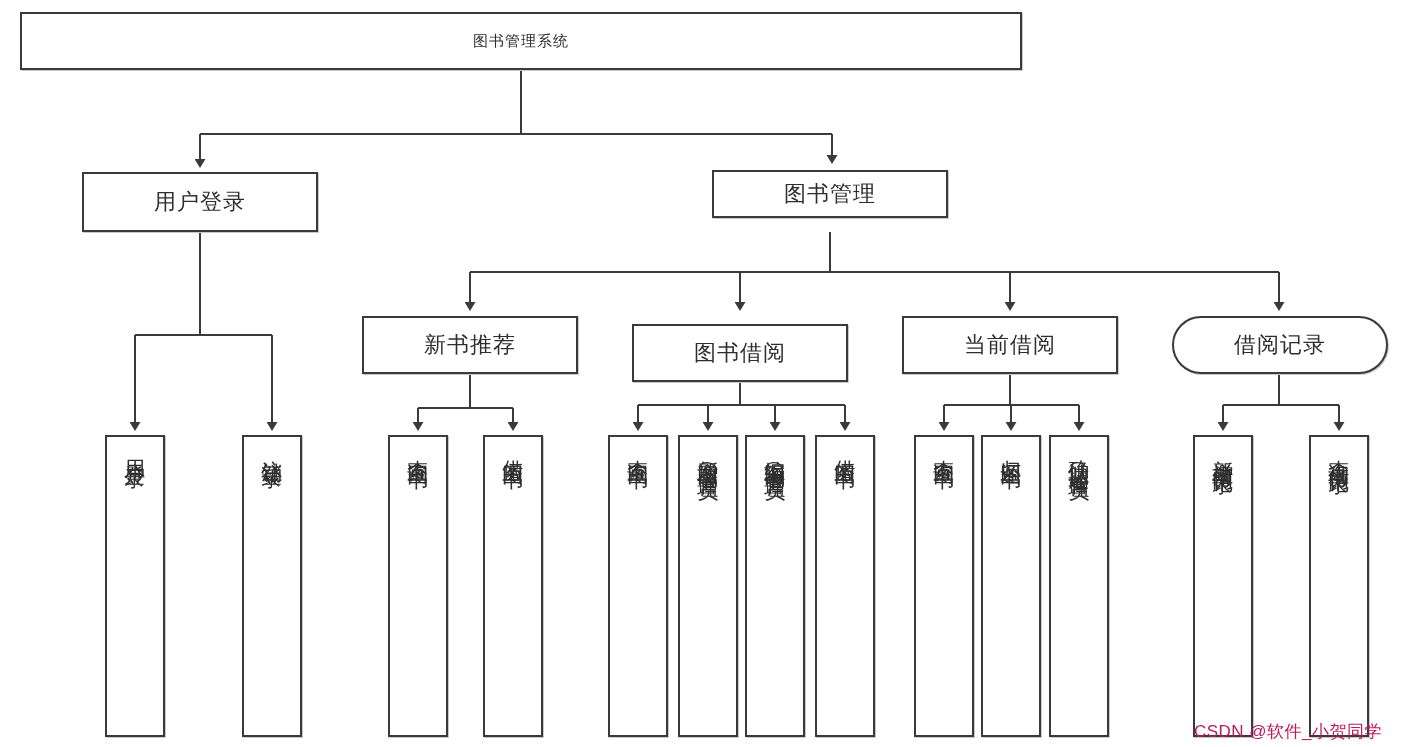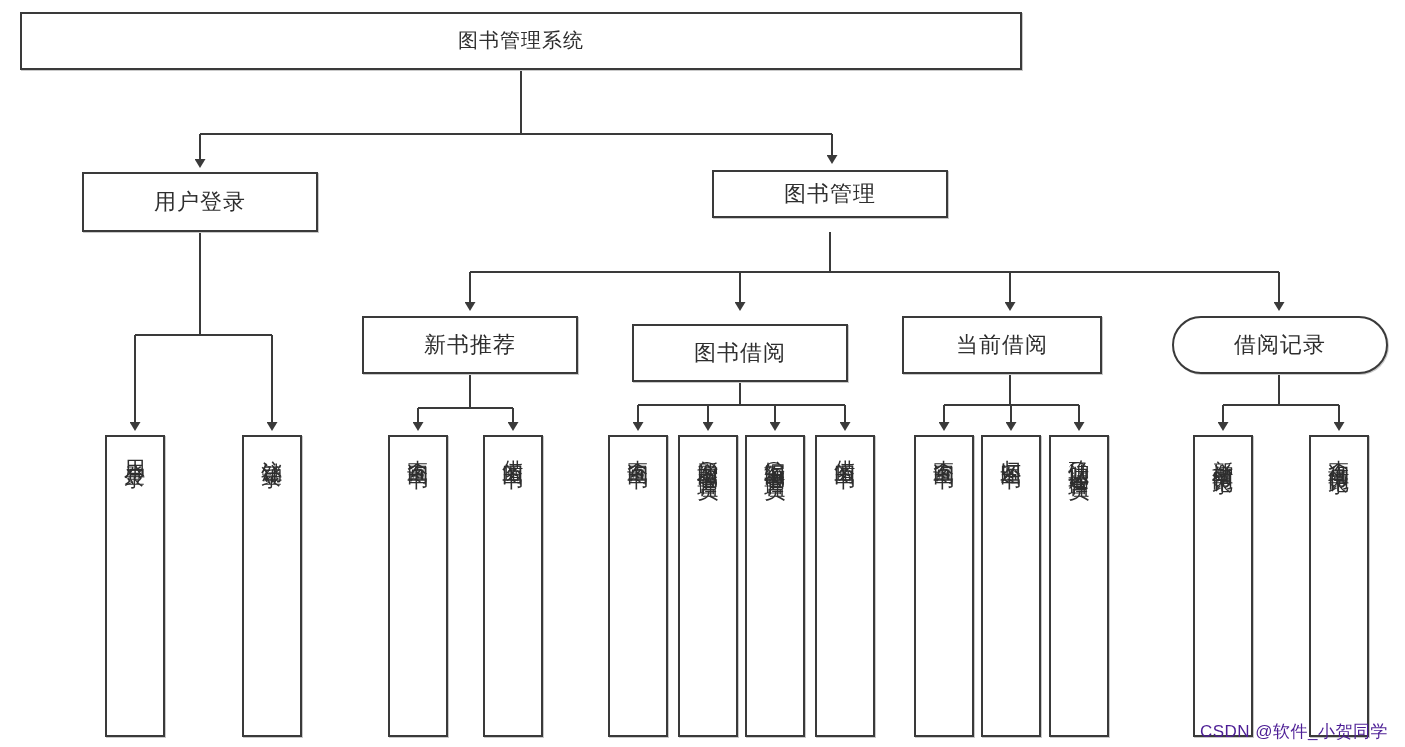--- a/index.html
+++ b/index.html
@@ -42,21 +42,21 @@
     line-height: 1.18;
     letter-spacing: 1px;
     color: #2e2e2e;
   }
   
   .node.horiz .label {
     font-size: 22px;
     white-space: nowrap;
   }
   .node.root .label {
-    font-size: 20px;
+    font-size: 15px;
   }
   
   .node.vert {
     align-items: flex-start;
     justify-content: center;
     padding-top: 6px;
   }
   .node.vert .label {
     writing-mode: vertical-rl;
     text-orientation: upright;
@@ -64,24 +64,24 @@
     line-height: 1.12;
     letter-spacing: 3px;
     white-space: nowrap;
     max-height: 292px;
   }
   .node.vert.tall .label {
     max-height: 296px;
   }
   .watermark {
     position: absolute;
-    right: 17px;
+    right: 23px;
     bottom: 4px;
     font-size: 17px;
-    color: #4c1d95;
+    color: #be185d;
     letter-spacing: 0.5px;
     white-space: nowrap;
     user-select: none;
   }
 </style>
 </head>
 <body>
 
 <div id="canvas">
 
@@ -149,21 +149,21 @@
   </div>
 
   <div class="node horiz" style="left:362px; top:316px; width:216px; height:58px;">
     <span class="label">新书推荐</span>
   </div>
 
   <div class="node horiz" style="left:632px; top:324px; width:216px; height:58px;">
     <span class="label">图书借阅</span>
   </div>
 
-  <div class="node horiz" style="left:902px; top:316px; width:200px; height:58px;">
+  <div class="node horiz" style="left:902px; top:316px; width:216px; height:58px;">
     <span class="label">当前借阅</span>
   </div>
 
   <div class="node horiz" style="left:1172px; top:316px; width:216px; height:58px;border-radius:29px;">
     <span class="label">借阅记录</span>
   </div>
 
   <div class="node vert" style="left:105px; top:435px; width:60px; height:302px;">
     <span class="label">用户登录</span>
   </div>

